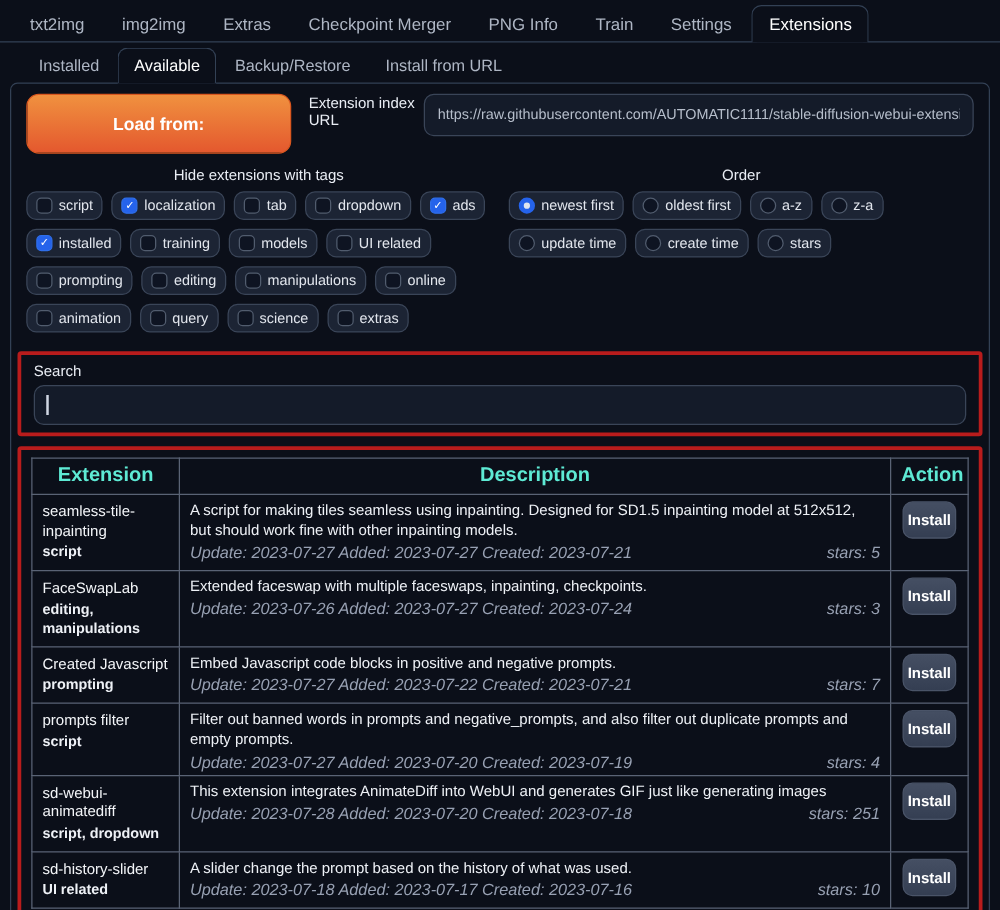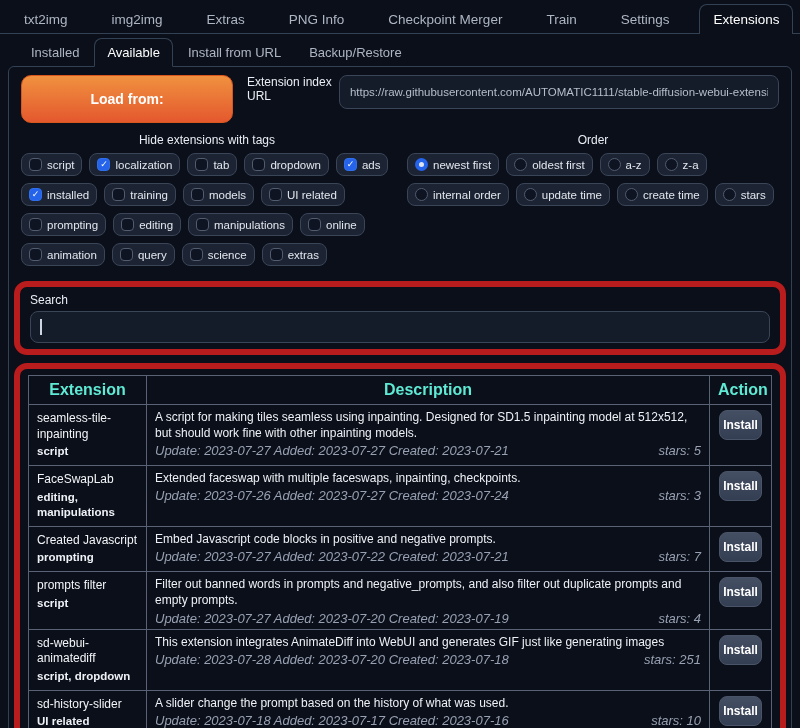--- a/index.html
+++ b/index.html
@@ -1,21 +1,21 @@
 <!DOCTYPE html>
 <html><head>
 <meta charset="utf-8">
 <style>
   * { box-sizing: border-box; margin: 0; padding: 0; }
   html,body { background:#05070d; }
   body { font-family: "Liberation Sans", sans-serif; }
   .page { width:800px; height:728px; background:#0b0f19; overflow:hidden; position:relative; color:#e5e7eb; }
 
   
-  .tabbar { display:flex; align-items:flex-end; gap:16px; padding:0 10px; border-bottom:1px solid #334155; height:34px; }
+  .tabbar { display:flex; align-items:flex-end; gap:2px; padding:0 10px; border-bottom:1px solid #334155; height:34px; }
   .tab { padding:7px 13px 6px; font-size:13.5px; color:#aeb6c4; border:1px solid transparent; border-bottom:none; border-radius:8px 8px 0 0; cursor:pointer; white-space:nowrap; }
   .tab.active { color:#ffffff; border-color:#334155; background:#0b0f19; margin-bottom:-1px; padding-bottom:7px; position:relative; z-index:2; }
 
   
   .subtabbar { display:flex; align-items:flex-end; gap:2px; padding:4px 18px 0; }
   .subtab { padding:6px 12px; font-size:13px; color:#aeb6c4; border:1px solid transparent; border-bottom:none; border-radius:8px 8px 0 0; cursor:pointer; white-space:nowrap; }
   .subtab.active { color:#ffffff; border:1px solid #334155; border-bottom:1px solid #0b0f19; background:#0b0f19; margin-bottom:-1px; position:relative; z-index:2; }
 
   .panel { margin:0 8px; border:1px solid #334155; border-radius:6px; padding:8px 12px 0; height:680px; overflow:hidden; position:relative; background:#0b0f19; }
 
@@ -37,21 +37,21 @@
   .pill-row { display:flex; gap:7px; margin-bottom:7px; }
   .pill { display:inline-flex; align-items:center; gap:5px; background:#1c2434; border:1px solid #3a4558;
     border-radius:8px; padding:4px 7px; font-size:11.5px; color:#e2e6ed; cursor:pointer; white-space:nowrap; flex:none; }
   .checkbox { width:13px; height:13px; border-radius:4px; background:#0e1422; border:1px solid #515c6e;
     display:inline-flex; align-items:center; justify-content:center; font-size:9px; line-height:1; color:#fff; flex:none; }
   .checkbox.checked { background:#2563eb; border-color:#2f6feb; }
   .radio { width:13px; height:13px; border-radius:50%; background:#0e1422; border:1px solid #515c6e; flex:none; }
   .radio.selected { border:4px solid #2563eb; background:#dfe5ef; }
 
   
-  .hl-box { border:6px solid #b91c1c; border-radius:13px; margin:8px -7px 0; padding:6px 10px; }
+  .hl-box { border:3px solid #b91c1c; border-radius:3px; margin:8px -7px 0; padding:6px 10px; }
 
   .search-input { height:32px; display:flex; align-items:center; padding:0 9px; background:#141b29;
     border:1px solid #3a4558; border-radius:8px; }
   .caret { width:1.5px; height:16px; background:#cfd6e2; display:inline-block; animation:blink 1.2s step-end infinite; }
   @keyframes blink { 50% { opacity:0; } }
 
   
   .table-hl { padding:6px 8px; height:420px; }
   .ext-table { width:100%; border-collapse:collapse; background:#0b0f19; table-layout:fixed; }
   .ext-table th, .ext-table td { border:1px solid #5a6375; }
@@ -72,32 +72,32 @@
 </style>
 </head>
 <body>
 
 <div class="page">
 
   <div class="tabbar">
       <div class="tab">txt2img</div>
       <div class="tab">img2img</div>
       <div class="tab">Extras</div>
+      <div class="tab">Checkpoint Merger</div>
       <div class="tab">PNG Info</div>
-      <div class="tab">Checkpoint Merger</div>
       <div class="tab">Train</div>
       <div class="tab">Settings</div>
       <div class="tab active">Extensions</div>
     </div>
 
   <div class="subtabbar">
       <div class="subtab">Installed</div>
       <div class="subtab active">Available</div>
+      <div class="subtab">Backup/Restore</div>
       <div class="subtab">Install from URL</div>
-      <div class="subtab">Backup/Restore</div>
     </div>
 
   <div class="panel">
 
     <div class="loader-row">
       <button class="load-btn">Load from:</button>
       <div class="url-group">
         <div class="field-label">Extension index URL</div>
         <input class="text-input" readonly="" value="https://raw.githubusercontent.com/AUTOMATIC1111/stable-diffusion-webui-extensions/master/index.json" style="">
       </div>
@@ -200,24 +200,20 @@
               <label class="pill">
                 <span class="radio"></span>
                 <span class="pill-label">a-z</span>
               </label>
               <label class="pill">
                 <span class="radio"></span>
                 <span class="pill-label">z-a</span>
               </label>
             </div>
             <div class="pill-row">
-              <label class="pill">
-                <span class="radio"></span>
-                <span class="pill-label">internal order</span>
-              </label>
               <label class="pill">
                 <span class="radio"></span>
                 <span class="pill-label">update time</span>
               </label>
               <label class="pill">
                 <span class="radio"></span>
                 <span class="pill-label">create time</span>
               </label>
               <label class="pill">
                 <span class="radio"></span>

